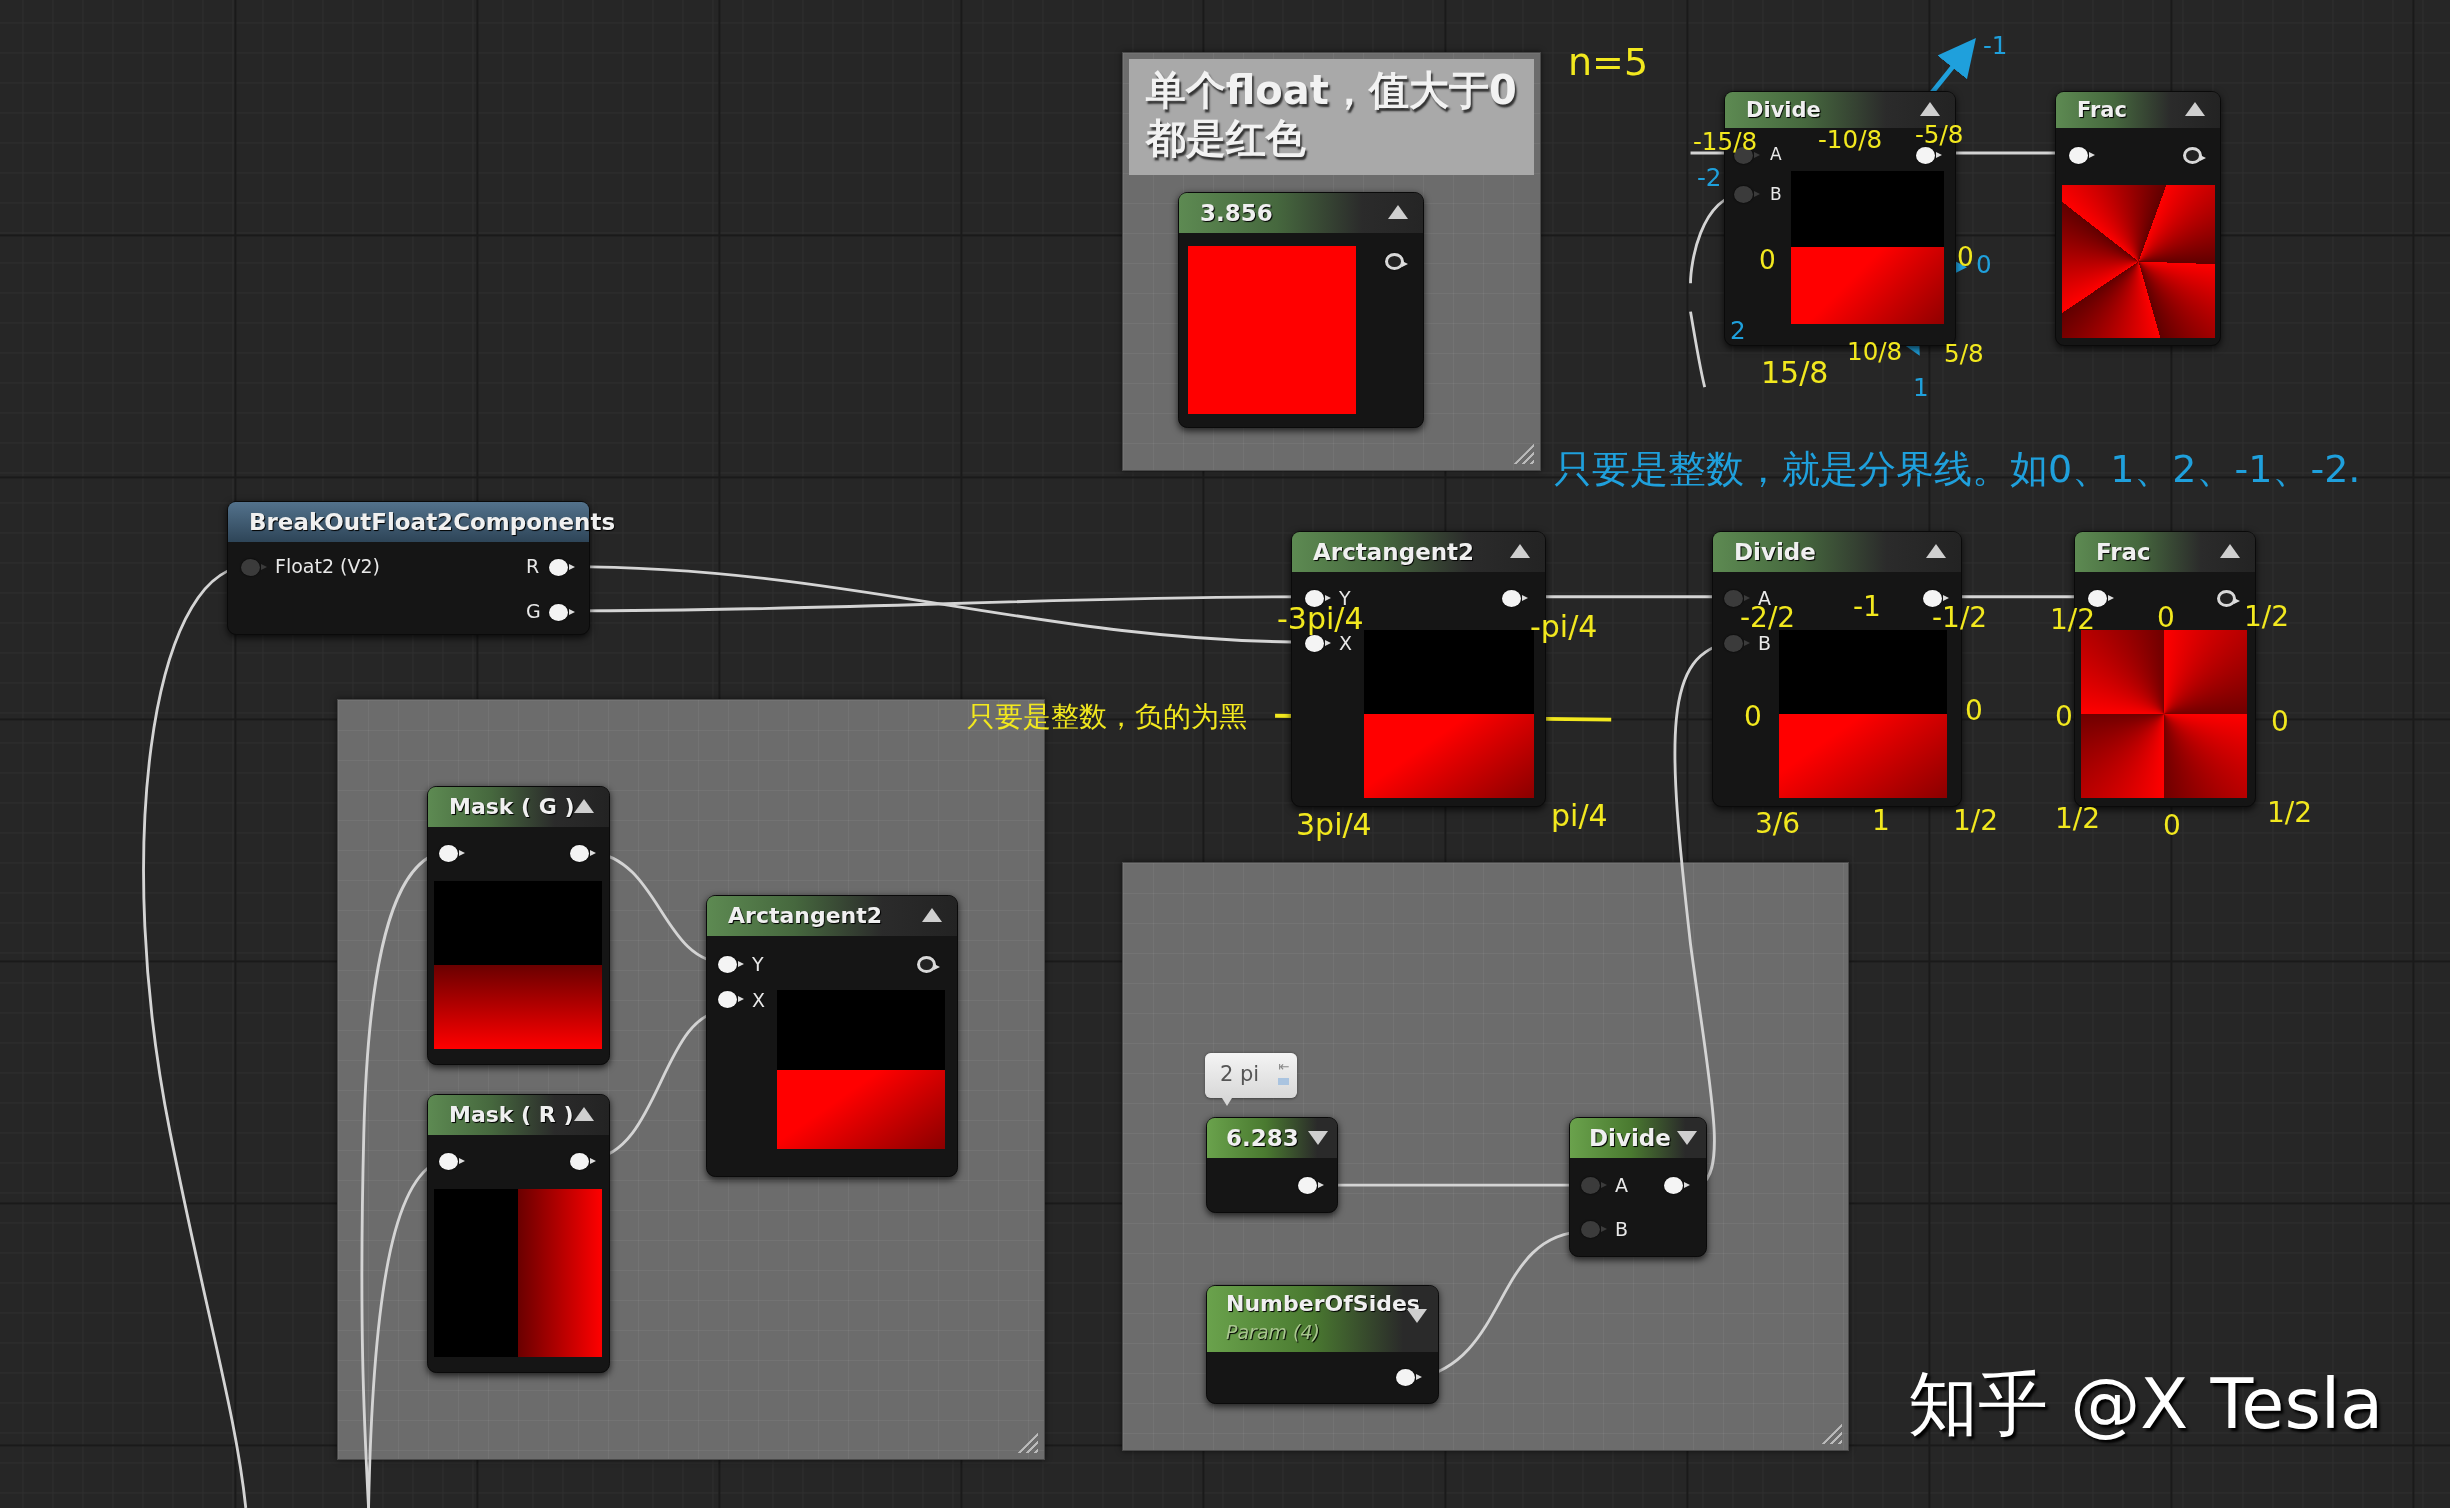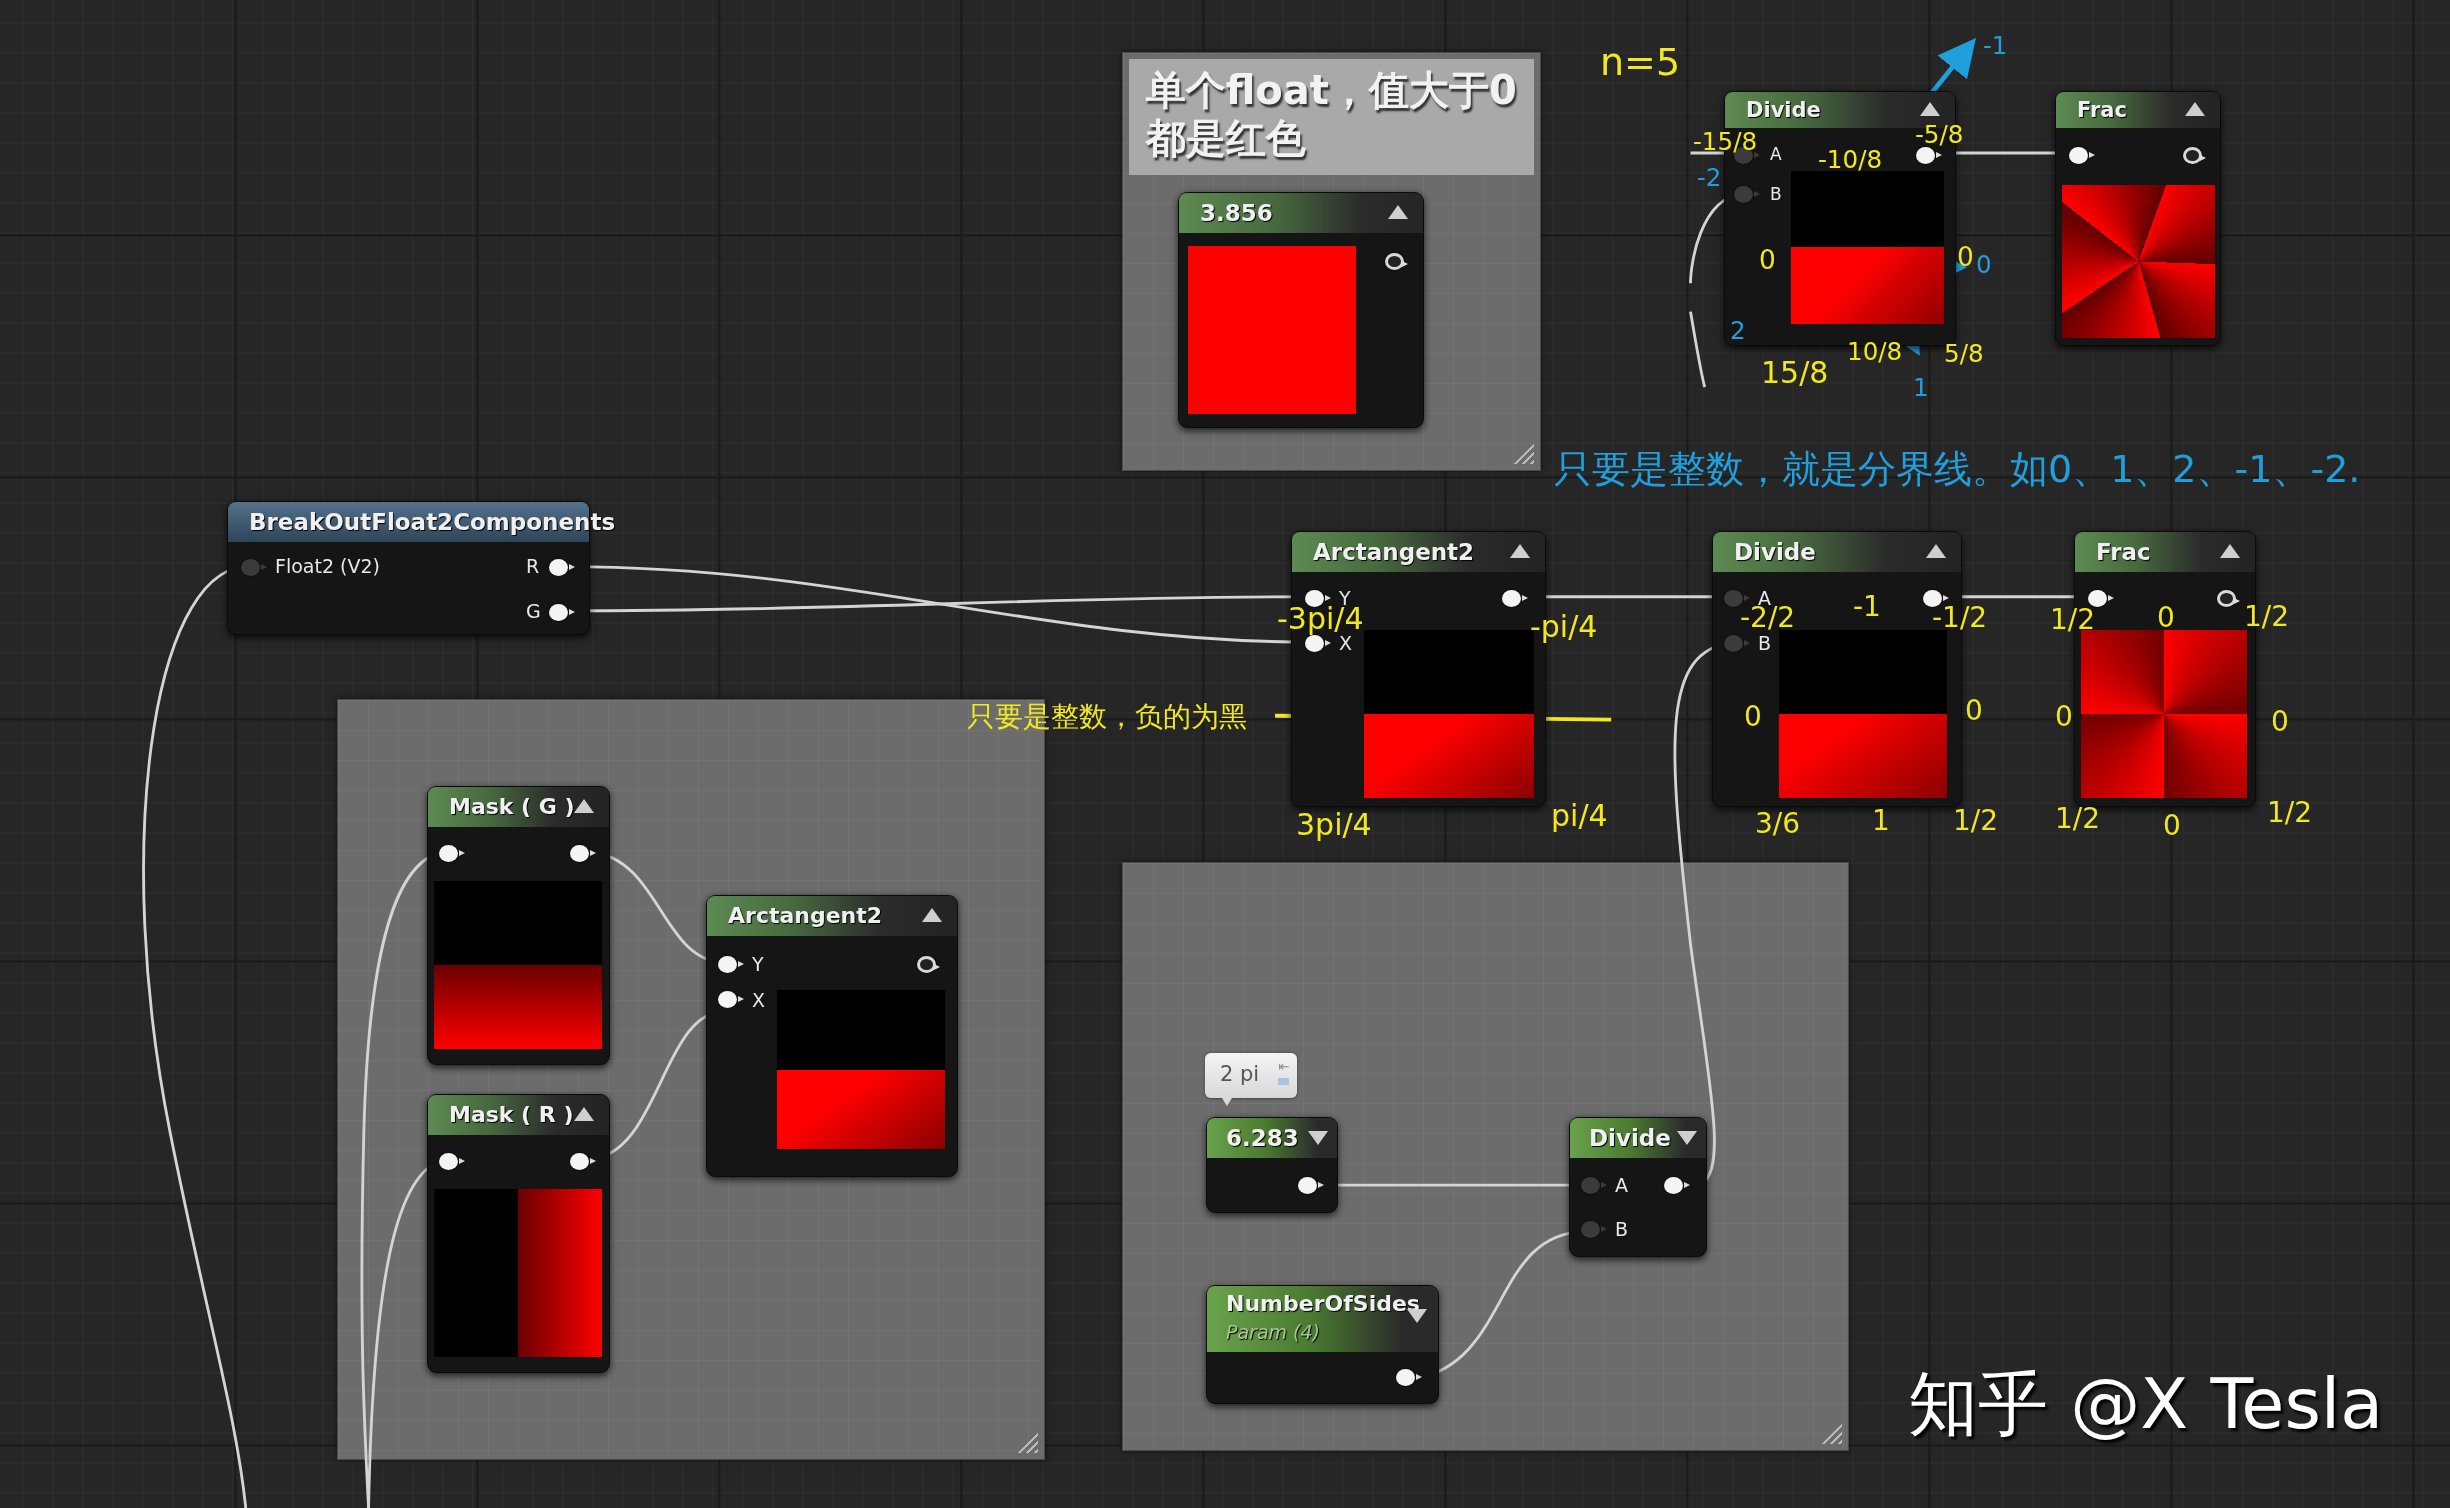--- a/index.html
+++ b/index.html
@@ -105,37 +105,37 @@
 
 <div class="node" style="left:1178px;top:192px;width:244px;height:234px;">
   <div class="hdr" style="background:linear-gradient(90deg,#5d8a52 0%,#46683e 40%,#2b2b2b 75%,#252525 100%);">
     <span>3.856</span>
     <span class="tri-up"></span>
   </div>
   <div class="preview" style="left:9.4px;top:53px;width:168px;height:168px;background:#ff0000;"></div>
   <div class="pin ring" style="left:206px;top:60px;"></div>
 </div>
 
-<div class="yl" style="left:1600px;top:43px;font-size:38px;">n=5</div>
+<div class="yl" style="left:1568px;top:43px;font-size:38px;">n=5</div>
 
 <div class="node" style="left:1724px;top:91px;width:230px;height:253px;">
   <div class="hdr" style="height:36px;line-height:36px;font-size:21px;">
     <span>Divide</span>
     <span class="tri-up" style="top:10.4px;"></span>
   </div>
   <div class="pin dim" style="left:9.4px;top:55px;"></div>
   <div class="pinlbl" style="left:45px;top:52px;font-size:17px;">A</div>
   <div class="pin dim" style="left:9.4px;top:94px;"></div>
   <div class="pinlbl" style="left:45px;top:92px;font-size:17px;">B</div>
   <div class="pin" style="left:191px;top:55px;"></div>
   <div class="preview" style="left:66px;top:79px;width:153px;height:153px;background:linear-gradient(180deg,#000 0 50%,transparent 50%),linear-gradient(135deg,#ff0000 55%,#900000 100%);"></div>
 </div>
 
 <div class="yl" style="left:1693px;top:130px;font-size:24.6px;">-15/8</div>
-<div class="yl" style="left:1818px;top:128px;font-size:24.6px;margin-top:20px;">-10/8</div>
+<div class="yl" style="left:1818px;top:128px;font-size:24.6px;">-10/8</div>
 <div class="yl" style="left:1915px;top:123px;font-size:24.6px;">-5/8</div>
 <div class="yl" style="left:1759px;top:247px;font-size:26.4px;">0</div>
 <div class="yl" style="left:1957px;top:244px;font-size:26.4px;">0</div>
 <div class="yl" style="left:1761px;top:322px;font-size:30px;margin-top:36px;">15/8</div>
 <div class="yl" style="left:1847px;top:340px;font-size:24.6px;">10/8</div>
 <div class="yl" style="left:1944px;top:342px;font-size:24.6px;">5/8</div>
 <div class="bl" style="left:1983px;top:34px;">-1</div>
 <div class="bl" style="left:1697px;top:166px;">-2</div>
 <div class="bl" style="left:1976px;top:253px;">0</div>
 <div class="bl" style="left:1913px;top:376px;">1</div>

